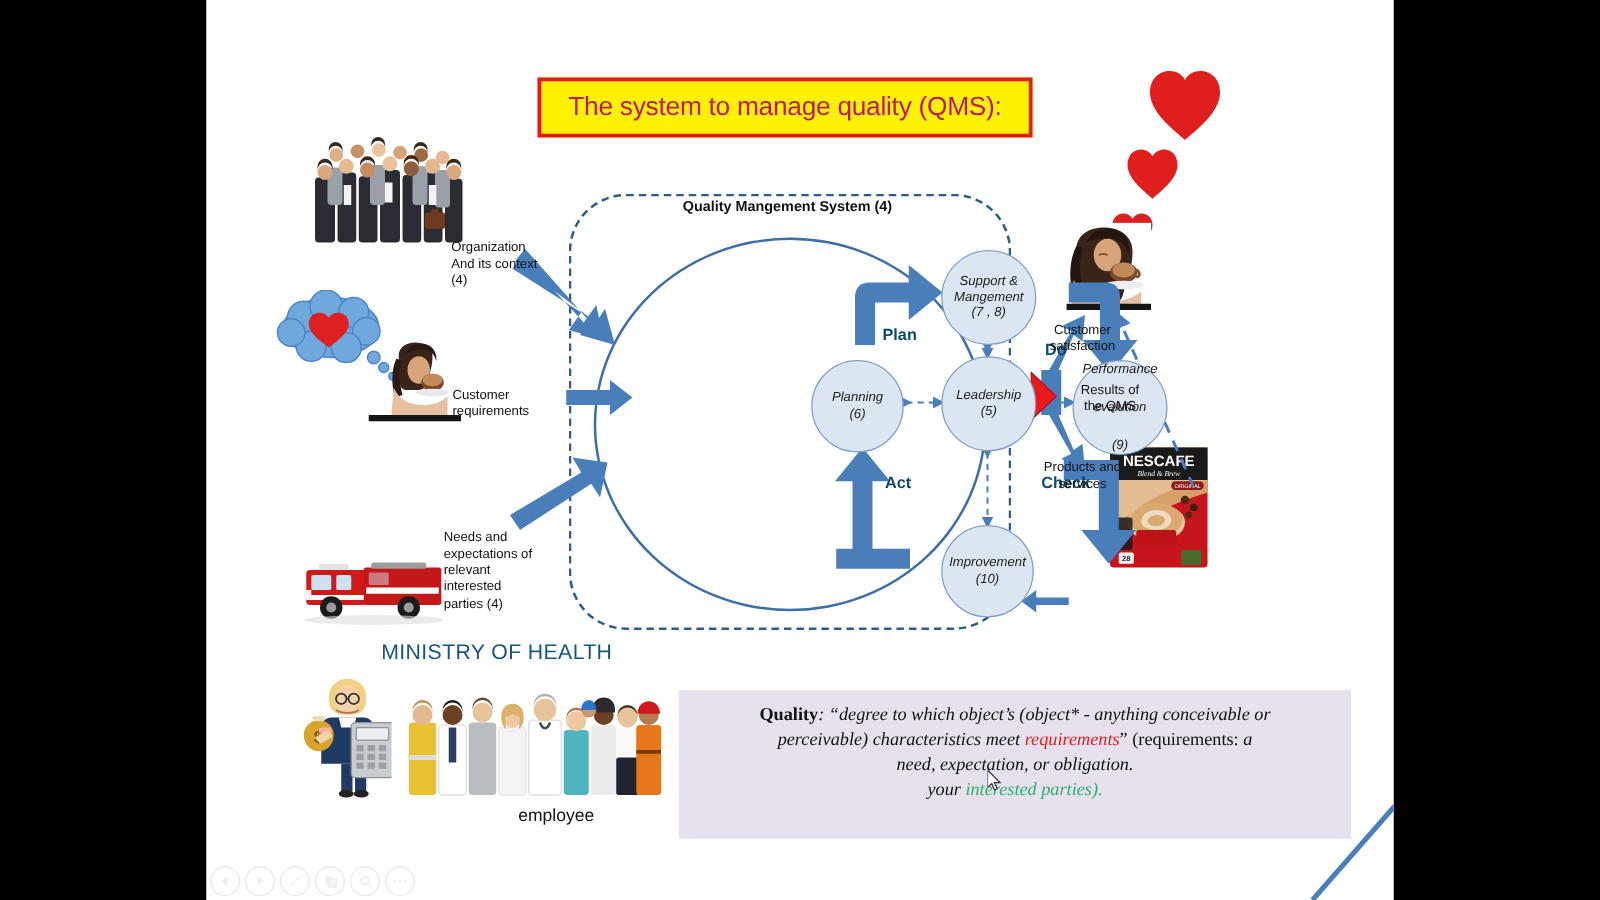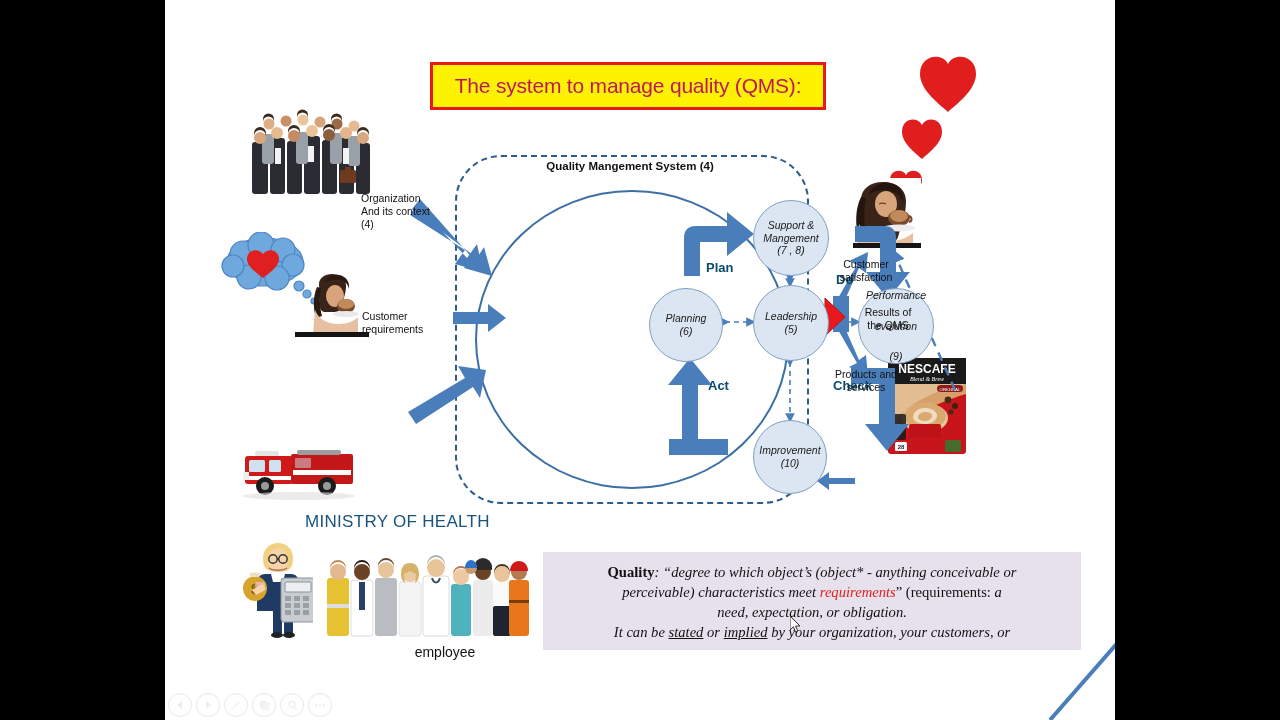--- a/index.html
+++ b/index.html
@@ -49,21 +49,21 @@
   #lab-needs{left:190px;top:424px;width:100px;}
   #lab-custsat{left:665px;top:258px;width:72px;text-align:center;}
   #lab-results{left:690px;top:306px;width:66px;text-align:center;}
   #lab-prodserv{left:663px;top:368px;width:76px;text-align:center;}
 
   
   #moh{left:140px;top:512px;font-size:17px;color:#17547E;letter-spacing:0.3px;}
   #employee{left:190px;top:644px;width:180px;text-align:center;font-size:14px;color:#111;}
 
   
-  #qbox{left:378px;top:552px;width:538px;padding:10px 14px 7px 14px;background:#E6E1EC;box-sizing:border-box;}
+  #qbox{left:378px;top:552px;width:538px;padding:10px 14px 28px 14px;background:#E6E1EC;box-sizing:border-box;}
   #qbox p{margin:0;text-align:center;font-size:14.6px;color:#111;line-height:1.38;
           font-family:"Liberation Serif",serif;}
   .it{font-style:italic;}
   .bd{font-weight:bold;font-style:normal;}
   .red{color:#E02020;font-style:italic;}
   .grn{color:#2EAE6C;font-style:italic;}
   .ul{text-decoration:underline;font-style:italic;}
 
   
   .photo{overflow:hidden;}
@@ -447,32 +447,37 @@
     <div class="abs pdca" id="lab-plan">Plan</div>
     <div class="abs pdca" id="lab-do">Do</div>
     <div class="abs pdca" id="lab-act">Act</div>
     <div class="abs pdca" id="lab-check">Check</div>
 
     <div class="abs sidelab" id="lab-org" style="white-space:pre-line;">Organization
 And its context
 (4)</div>
     <div class="abs sidelab" id="lab-custreq" style="white-space:pre-line;">Customer
 requirements</div>
+    <div class="abs sidelab" id="lab-needs" style="white-space:pre-line;">Needs and
+expectations of
+relevant
+interested
+parties (4)</div>
     <div class="abs sidelab" id="lab-custsat" style="white-space:pre-line;">Customer
 satisfaction</div>
     <div class="abs sidelab" id="lab-results" style="white-space:pre-line;">Results of
 the QMS</div>
     <div class="abs sidelab" id="lab-prodserv" style="white-space:pre-line;">Products and
 services</div>
 
     <div class="abs" id="qbox">
       <p><span class="bd">Quality</span><span class="it">: “degree to which object’s (object* - anything conceivable or</span></p>
       <p><span class="it">perceivable) characteristics meet </span><span class="red">requirements</span><span>” (requirements: </span><span class="it">a</span></p>
       <p class="it">need, expectation, or obligation.</p>
-      <p><span class="it">It can be </span><span class="ul">stated</span><span class="it"> or </span><span class="ul">implied</span><span class="it"> by your organization, your customers, or</span></p>
+      <p><span class="it">your </span><span class="grn">interested parties).</span></p>
     </div>
 
     <svg class="abs" id="blueline" viewBox="0 0 950 720">
       <line x1="885" y1="720" x2="955" y2="640" stroke="#4A7EBB" stroke-width="4"></line>
     </svg>
 
     <svg class="abs" id="cursor" viewBox="0 0 12 18">
       <path d="M0 0 L0 14 L3.4 10.8 L5.6 16 L7.8 15 L5.6 10 L10 10 Z" fill="#ffffff" stroke="#333" stroke-width="1"></path>
     </svg>
 

